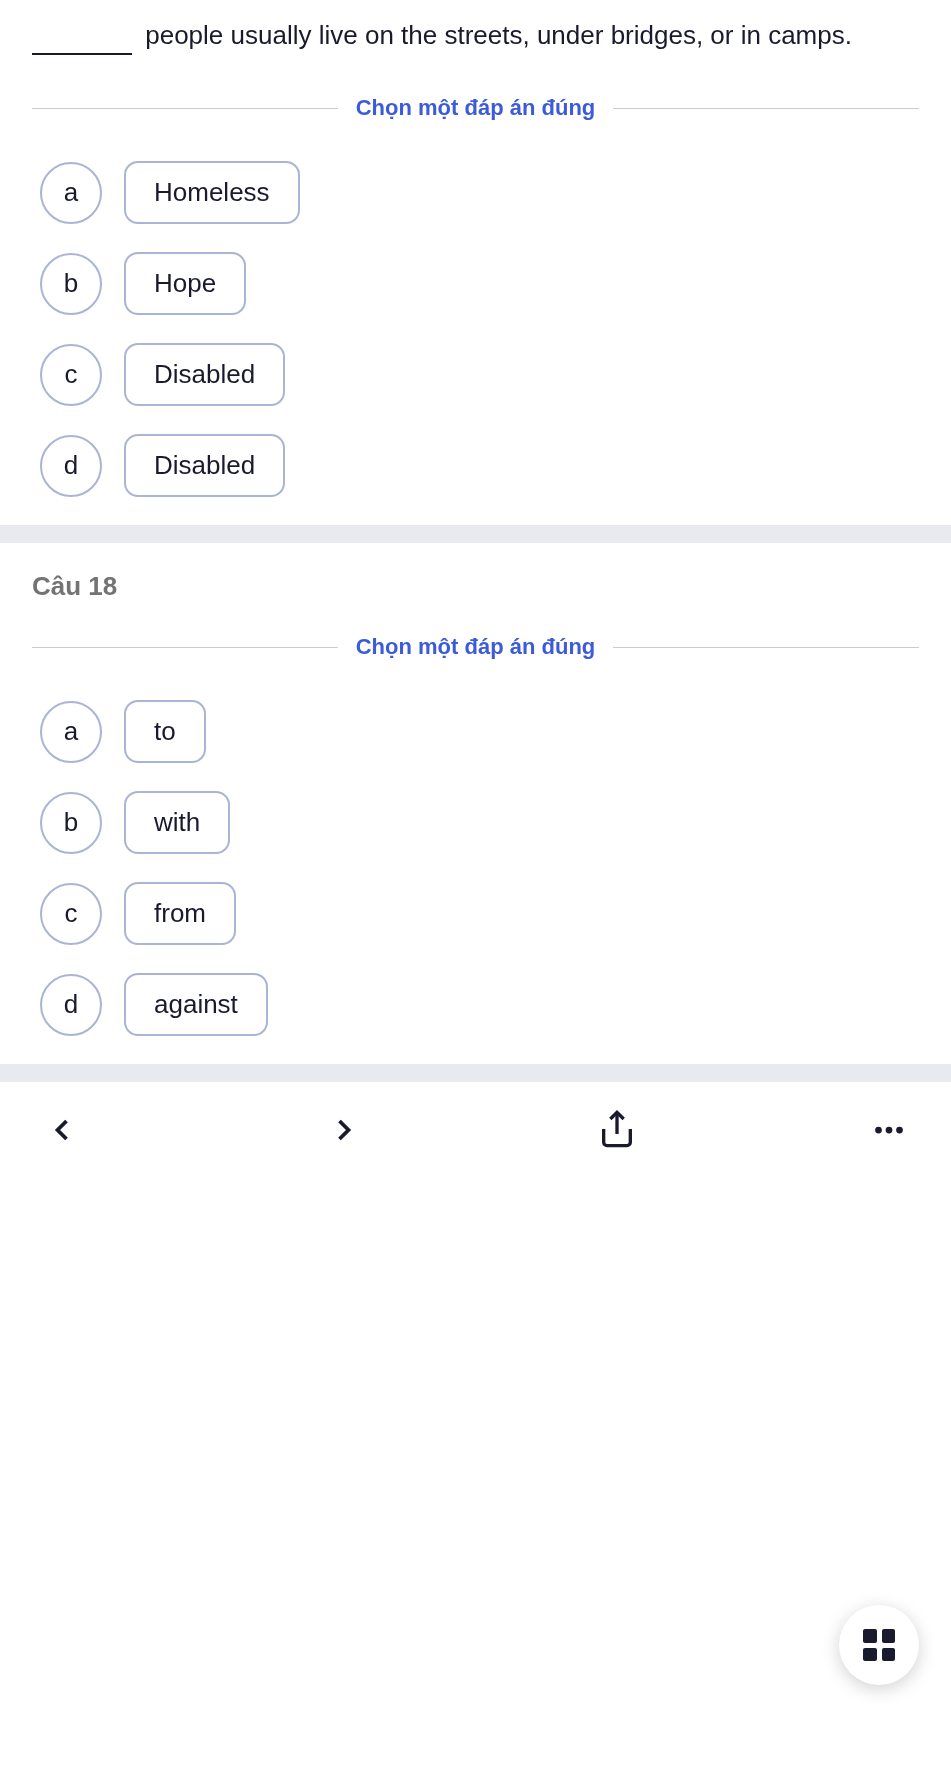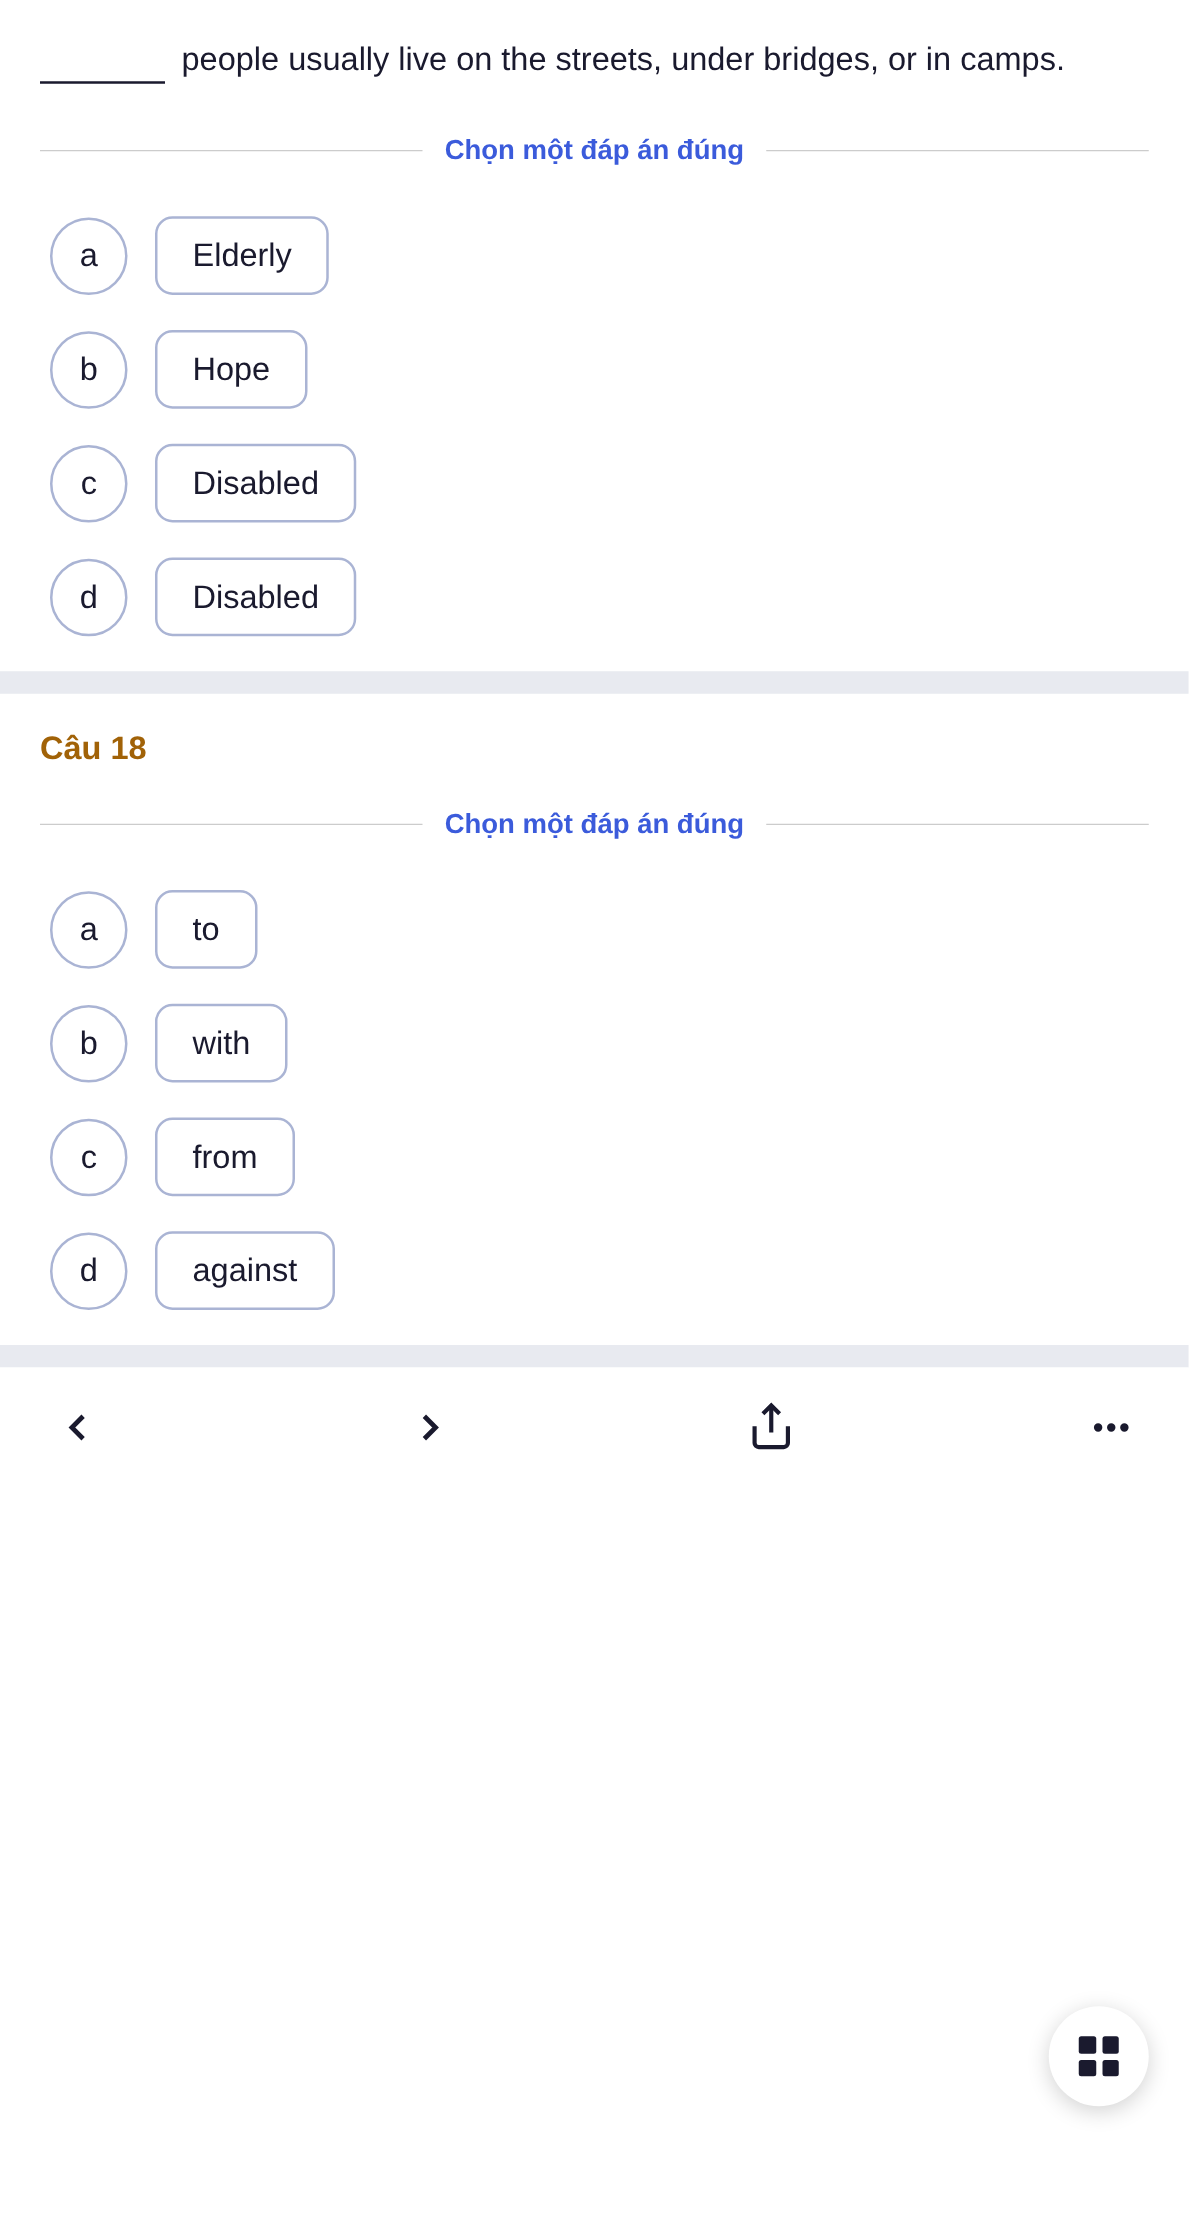--- a/index.html
+++ b/index.html
@@ -7,21 +7,21 @@
     body {
       font-family: 'Segoe UI', Arial, sans-serif;
       background: #fff;
       color: #1a1a2e;
       width: 951px;
       min-height: 1785px;
       overflow-x: hidden;
     }
 
     .question-block {
-      padding: 28px 32px 0 32px;
+      padding: 16px 32px 0 32px;
     }
 
     .question-text {
       font-size: 26px;
       line-height: 1.5;
       color: #1a1a2e;
       margin-bottom: 24px;
     }
 
     .blank {
@@ -92,21 +92,21 @@
 
     .section-divider {
       height: 18px;
       background: #e8eaf0;
       margin: 10px 0 0 0;
     }
 
     .question-label {
       font-size: 26px;
       font-weight: 700;
-      color: #a16207;
+      color: #737373;
       margin-bottom: 10px;
     }
 
     .bottom-bar {
       height: 18px;
       background: #e8eaf0;
       margin-top: 10px;
     }
 
     .nav-bar {
@@ -191,21 +191,21 @@
   <div class="divider-row">
     <div class="divider-line"></div>
     <span class="divider-label">Chọn một đáp án đúng</span>
     <div class="divider-line"></div>
   </div>
 
   <ul class="options-list">
 
   <li class="option-item">
       <div class="option-circle">a</div>
-      <div class="option-box">Elderly</div>
+      <div class="option-box">Homeless</div>
     </li>
       <li class="option-item">
       <div class="option-circle">b</div>
       <div class="option-box">Hope</div>
     </li>
       <li class="option-item">
       <div class="option-circle">c</div>
       <div class="option-box">Disabled</div>
     </li>
       <li class="option-item">

